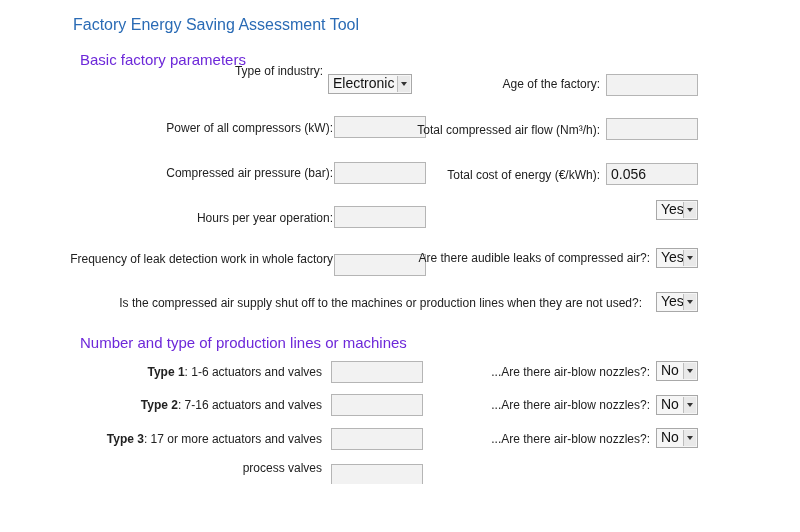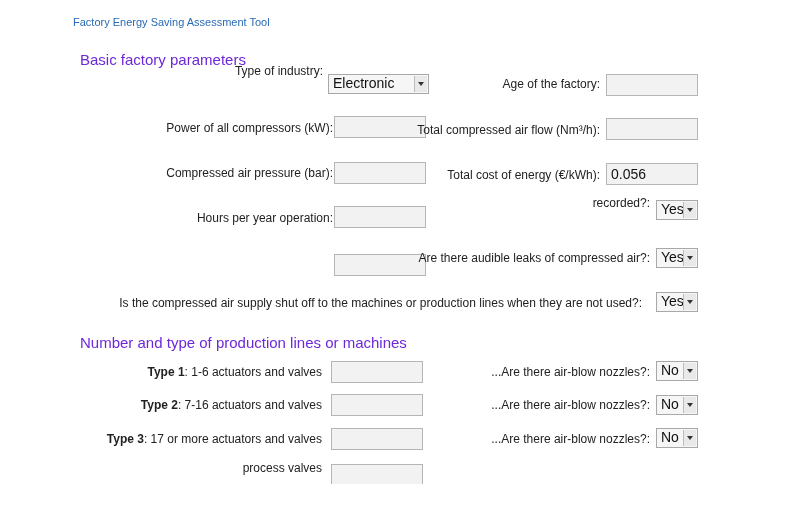--- a/index.html
+++ b/index.html
@@ -1,66 +1,66 @@
 <!DOCTYPE html>
 <html><head>
 <meta charset="utf-8">
 <style>
   html, body { margin:0; padding:0; background:#ffffff; }
   body { width:800px; height:532px; position:relative; overflow:hidden;
          font-family:"Liberation Sans", sans-serif; font-size:12px; color:#222; }
-  .title { position:absolute; left:73px; top:16px; font-size:11px; color:#2a6bb5; }
+  .title { position:absolute; left:73px; top:16px; font-size:16px; color:#2a6bb5; }
   .section { position:absolute; left:80px; font-size:15px; color:#6d28d9; }
   .lbl { position:absolute; text-align:right; font-size:12px; line-height:14px; color:#222; }
   .inp { position:absolute; height:20px; box-sizing:border-box; background:#f2f2f2;
          border:1px solid #b5b5b5; font-family:"Liberation Sans", sans-serif; font-size:14px;
          padding:1px 4px; color:#111; }
   .sel { position:absolute; height:20px; box-sizing:border-box; background:#f6f6f6;
          border:1px solid #a8a8a8; font-size:14px; line-height:17px; padding-left:4px; color:#111; }
   .sel .arrow { position:absolute; right:1px; top:1px; width:13px; height:16px;
          background:#e9e9e9; border-left:1px solid #bdbdbd; box-sizing:border-box; }
   .sel .arrow::after { content:""; position:absolute; left:3px; top:6px;
          border-left:3px solid transparent; border-right:3px solid transparent; border-top:4px solid #333; }
   b { font-weight:bold; }
 </style>
 </head>
 <body>
 
 <div class="title">Factory Energy Saving Assessment Tool</div>
 <div class="section" style="top:51px">Basic factory parameters</div>
 
 <div class="lbl" style="right:477px;top:64px">Type of industry:</div>
-<div class="sel" style="left:328px;top:74px;width:101px">
+<div class="sel" style="left:328px;top:74px;width:84px">
   <span>Electronic</span>
   <span class="arrow"></span>
 </div>
 <div class="lbl" style="right:200px;top:77px">Age of the factory:</div>
 <input class="inp" style="left: 606px; top: 74px; width: 92px; height: 22px;" value="">
 
 <div class="lbl" style="right:467px;top:121px">Power of all compressors (kW):</div>
 <input class="inp" style="left: 334px; top: 116px; width: 92px; height: 22px;" value="">
 <div class="lbl" style="right:200px;top:123px">Total compressed air flow (Nm³/h):</div>
 <input class="inp" style="left: 606px; top: 118px; width: 92px; height: 22px;" value="">
 
 <div class="lbl" style="right:467px;top:166px">Compressed air pressure (bar):</div>
 <input class="inp" style="left: 334px; top: 162px; width: 92px; height: 22px;" value="">
 <div class="lbl" style="right:200px;top:168px">Total cost of energy (€/kWh):</div>
 <input class="inp" style="left: 606px; top: 163px; width: 92px; height: 22px;" value="0.056">
 
 <div class="lbl" style="right:467px;top:211px">Hours per year operation:</div>
 <input class="inp" style="left: 334px; top: 206px; width: 92px; height: 22px;" value="">
 <div class="lbl" style="right:150px;top:196px">
-  <div>recorded?:</div>
 </div>
 <div class="sel" style="left:656px;top:200px;width:42px">
   <span>Yes</span>
   <span class="arrow"></span>
 </div>
 
 <div class="lbl" style="right:467px;top:252px">
+  <div>Frequency of leak detection work in whole factory</div>
 </div>
 <input class="inp" style="left: 334px; top: 254px; width: 92px; height: 22px;" value="">
 <div class="lbl" style="right:150px;top:251px">Are there audible leaks of compressed air?:</div>
 <div class="sel" style="left:656px;top:248px;width:42px">
   <span>Yes</span>
   <span class="arrow"></span>
 </div>
 
 <div class="lbl" style="right:158px;top:296px">Is the compressed air supply shut off to the machines or production lines when they are not used?:</div>
 <div class="sel" style="left:656px;top:292px;width:42px">

